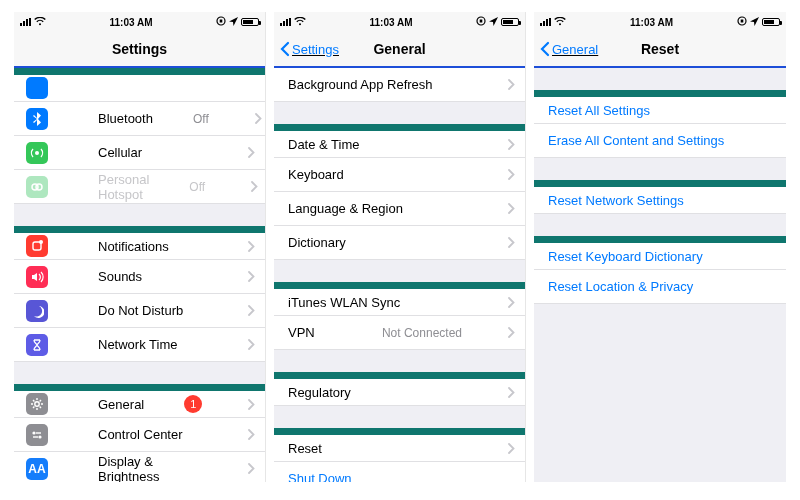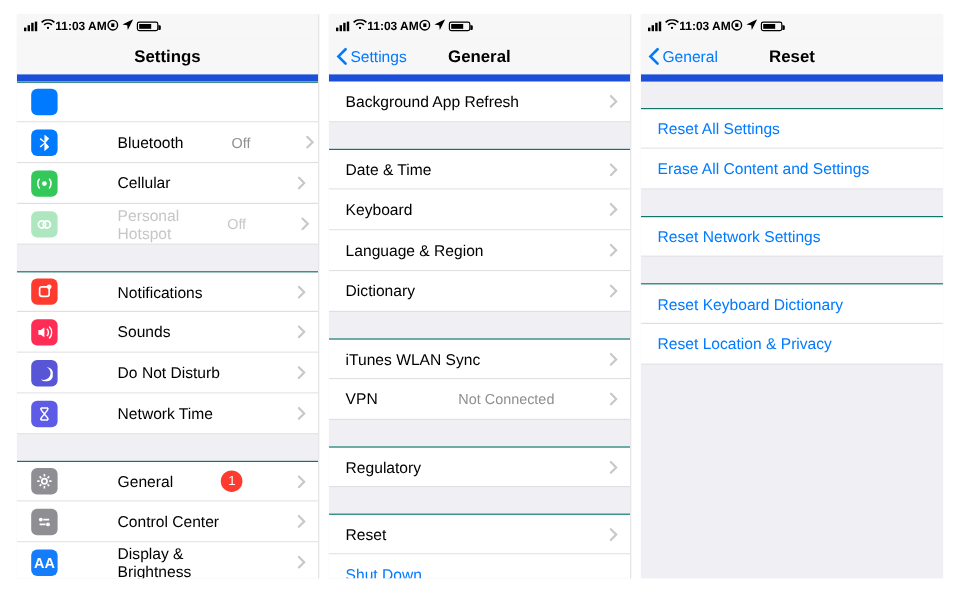--- a/index.html
+++ b/index.html
@@ -30,20 +30,21 @@
     border-right: 1px solid #e6e6e6;
   }
   .screen:last-child { border-right: none; }
 
   
   .status-bar {
     height: 20px;
     background: #f7f7f7;
     display: flex;
     align-items: center;
+    justify-content: space-between;
     padding: 0 6px;
     font-size: 10px;
     font-weight: 600;
     color: #000;
   }
   .status-left, .status-right {
     display: flex;
     align-items: center;
     gap: 3px;
   }
@@ -80,25 +81,26 @@
   .battery .fill {
     position:absolute; left:1px; top:1px; bottom:1px;
     width: 60%;
     background:#000;
   }
 
   
   .nav-header {
     height: 36px;
     background: #f7f7f7;
-    border-bottom: 6px solid #1d4ed8;
+    border-bottom: 2px solid #1d4ed8;
     display: flex;
     align-items: center;
     position: relative;
     padding: 0 6px;
+    text-decoration: underline;
   }
   .nav-title {
     position: absolute;
     left: 0; right: 0;
     text-align: center;
     font-weight: 600;
     font-size: 14px;
     pointer-events: none;
   }
   .back-btn {
@@ -119,21 +121,21 @@
     background: #fff;
     border-bottom: 1px solid #e0e0e3;
     height: 34px;
     display: flex;
     align-items: center;
     padding: 0 10px 0 12px;
     position: relative;
     cursor: pointer;
     gap: 40px;
   }
-  .row.first { border-top: 1px solid #0f766e; }
+  .row.first { border-top: 7px solid #0f766e; }
   .row .icon {
     width: 22px; height: 22px;
     border-radius: 5px;
     margin-right: 10px;
     display: flex;
     align-items: center;
     justify-content: center;
     flex-shrink: 0;
   }
   .row .label { flex: 1; }

